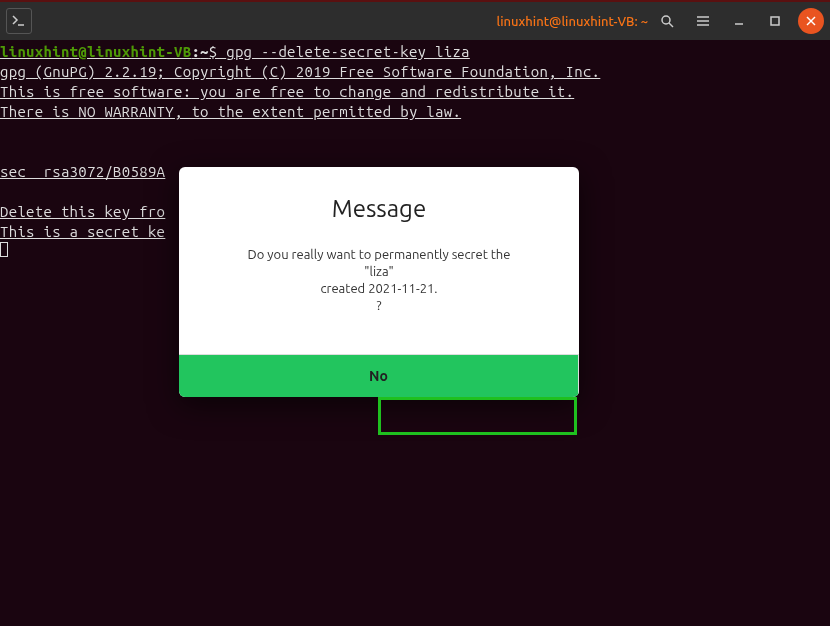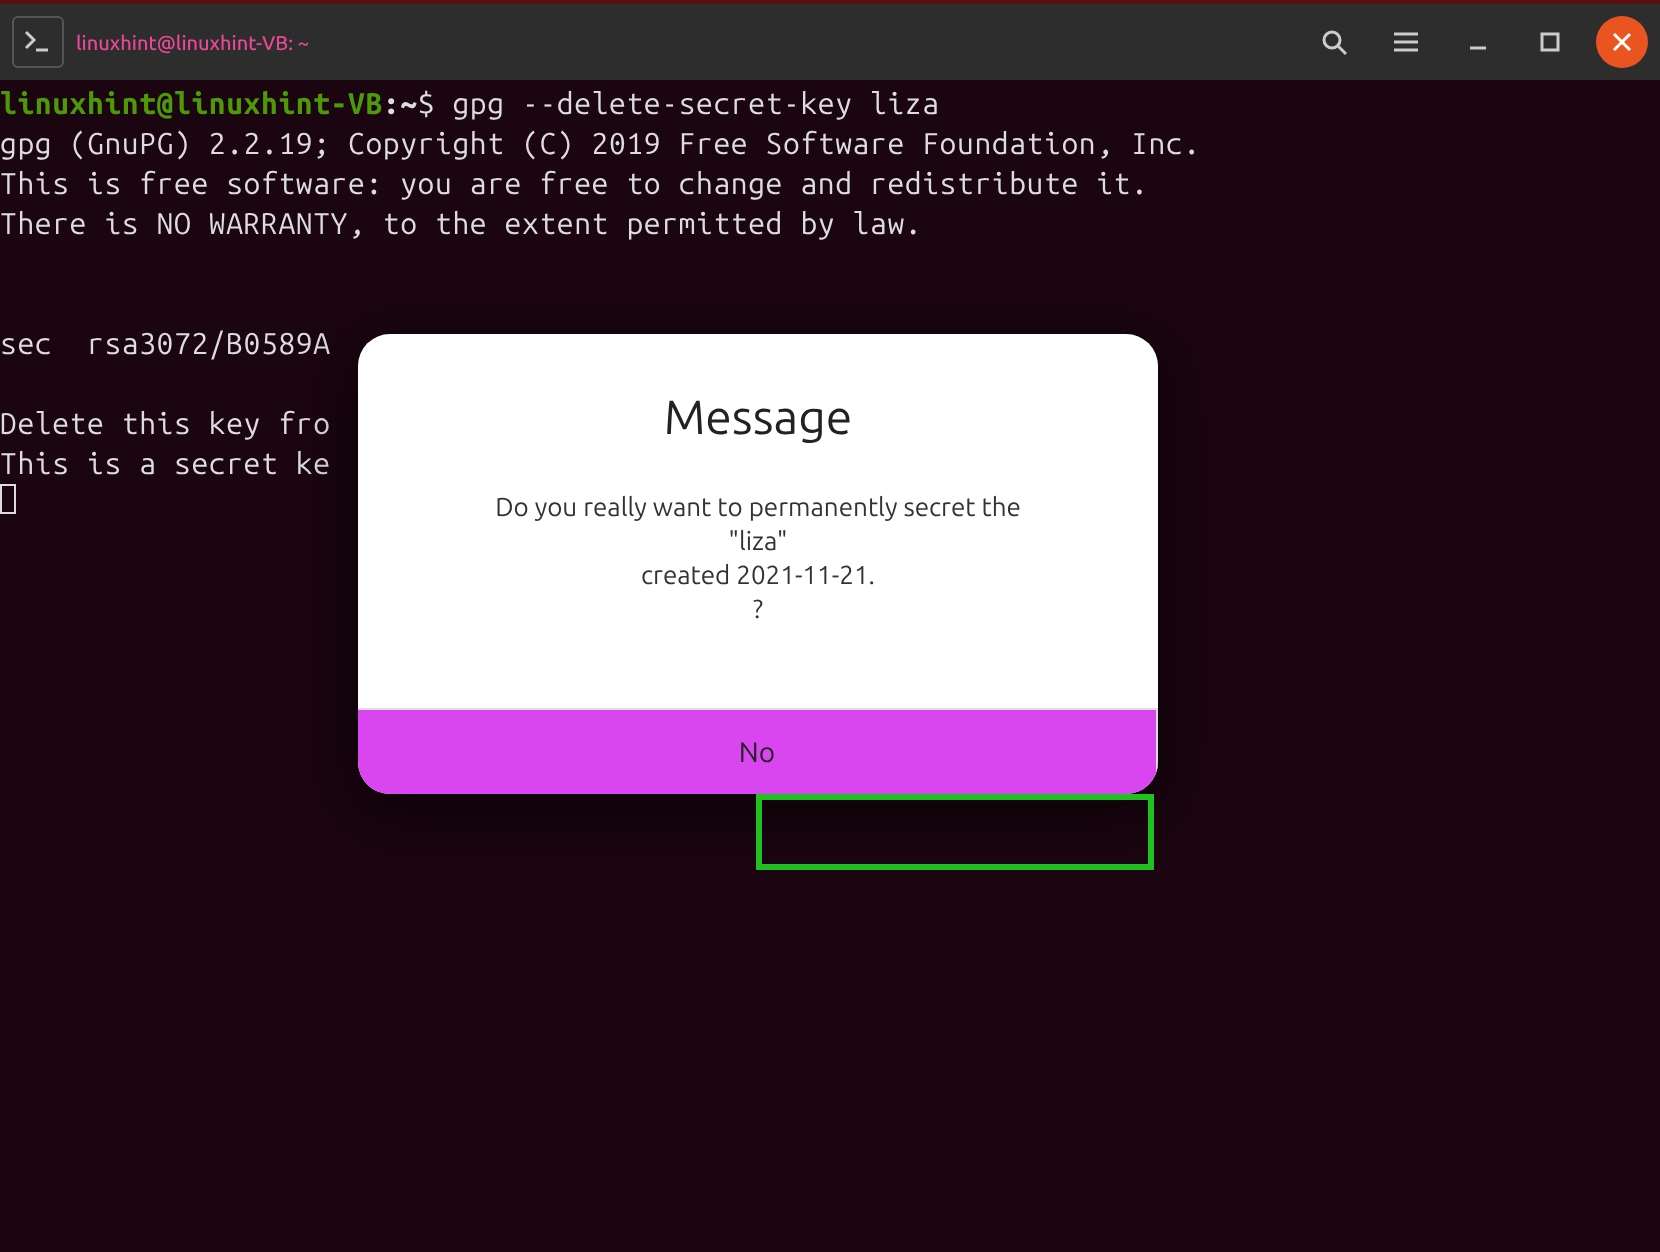--- a/index.html
+++ b/index.html
@@ -26,23 +26,23 @@
       display: flex;
       align-items: center;
       justify-content: center;
       color: #ccc;
       border: 1px solid #555;
       border-radius: 3px;
       font-size: 12px;
     }
     .titlebar-title {
       flex: 1;
-      text-align: left;
-      color: #ec4899;
-      font-size: 10px;
+      text-align: right;
+      color: #f97316;
+      font-size: 13px;
       font-weight: 500;
     }
     .titlebar-controls {
       display: flex;
       gap: 10px;
       align-items: center;
     }
     .tb-btn {
       width: 26px;
       height: 26px;
@@ -59,36 +59,37 @@
       color: #fff;
     }
     .terminal {
       font-family: "Ubuntu Mono", "DejaVu Sans Mono", monospace;
       font-size: 15px;
       line-height: 20px;
       color: #ddd;
       padding: 2px 0 0 0;
       white-space: pre;
       letter-spacing: 0.3px;
+      text-decoration: underline;
     }
     .prompt-user { color: #4e9a06; font-weight: bold; }
     .prompt-sep { color: #ddd; font-weight: bold; }
     .cursor {
       display: inline-block;
       width: 8px;
       height: 15px;
       border: 1px solid #ddd;
     }
     .dialog {
       position: absolute;
       left: 179px;
       top: 167px;
       width: 400px;
       background: #fff;
-      border-radius: 16px;
+      border-radius: 6px;
       box-shadow: 0 8px 30px rgba(0,0,0,0.6);
       overflow: hidden;
     }
     .dialog-body {
       padding: 28px 26px 40px 26px;
       text-align: center;
     }
     .dialog-title {
       font-size: 24px;
       font-weight: 400;
@@ -105,22 +106,23 @@
       border-top: 1px solid #ddd;
     }
     .dialog-btn {
       flex: 1;
       height: 42px;
       display: flex;
       align-items: center;
       justify-content: center;
       font-size: 14px;
       color: #222;
-      background: #d946ef;
+      background: #22c55e;
       cursor: pointer;
+      font-weight: bold;
     }
     .dialog-btn:first-child {
       border-right: 1px solid #ddd;
     }
     .highlight-box {
       position: absolute;
       left: 378px;
       top: 397px;
       width: 199px;
       height: 38px;

